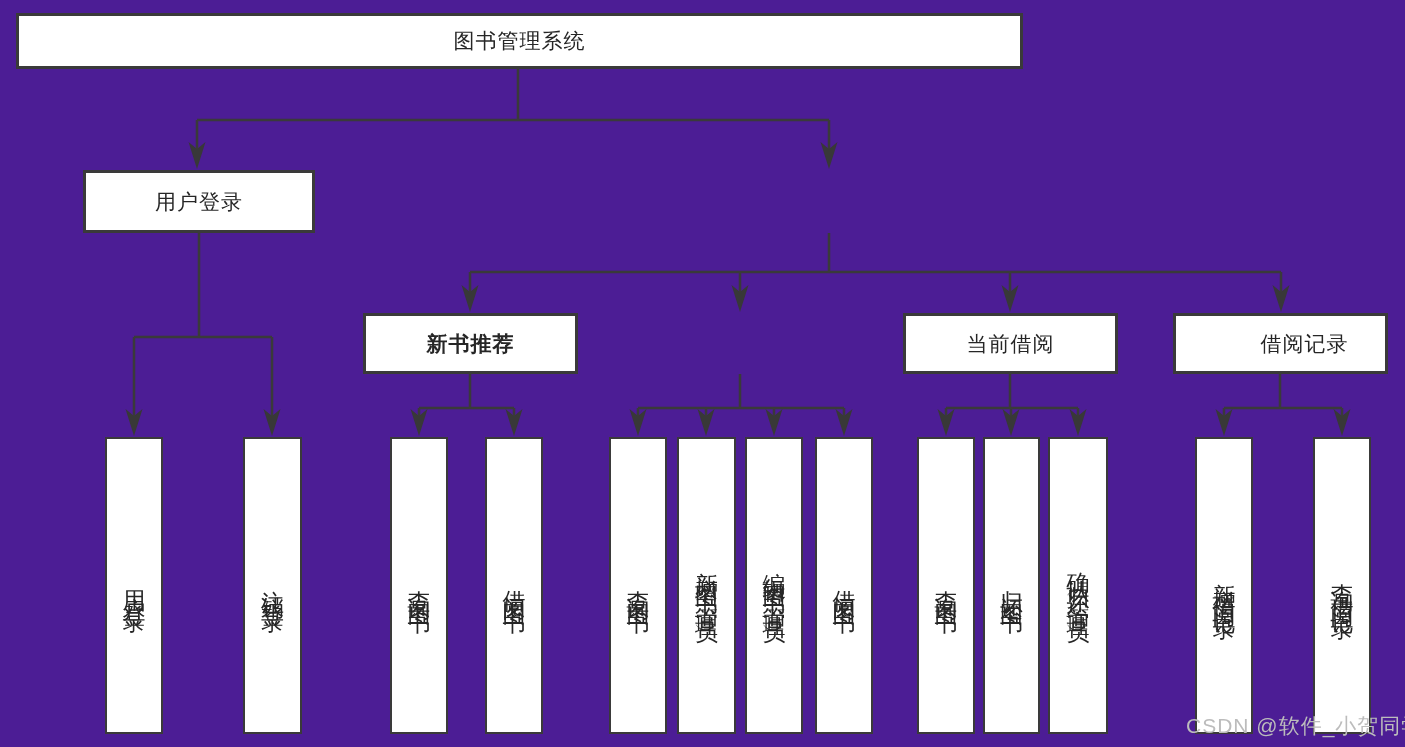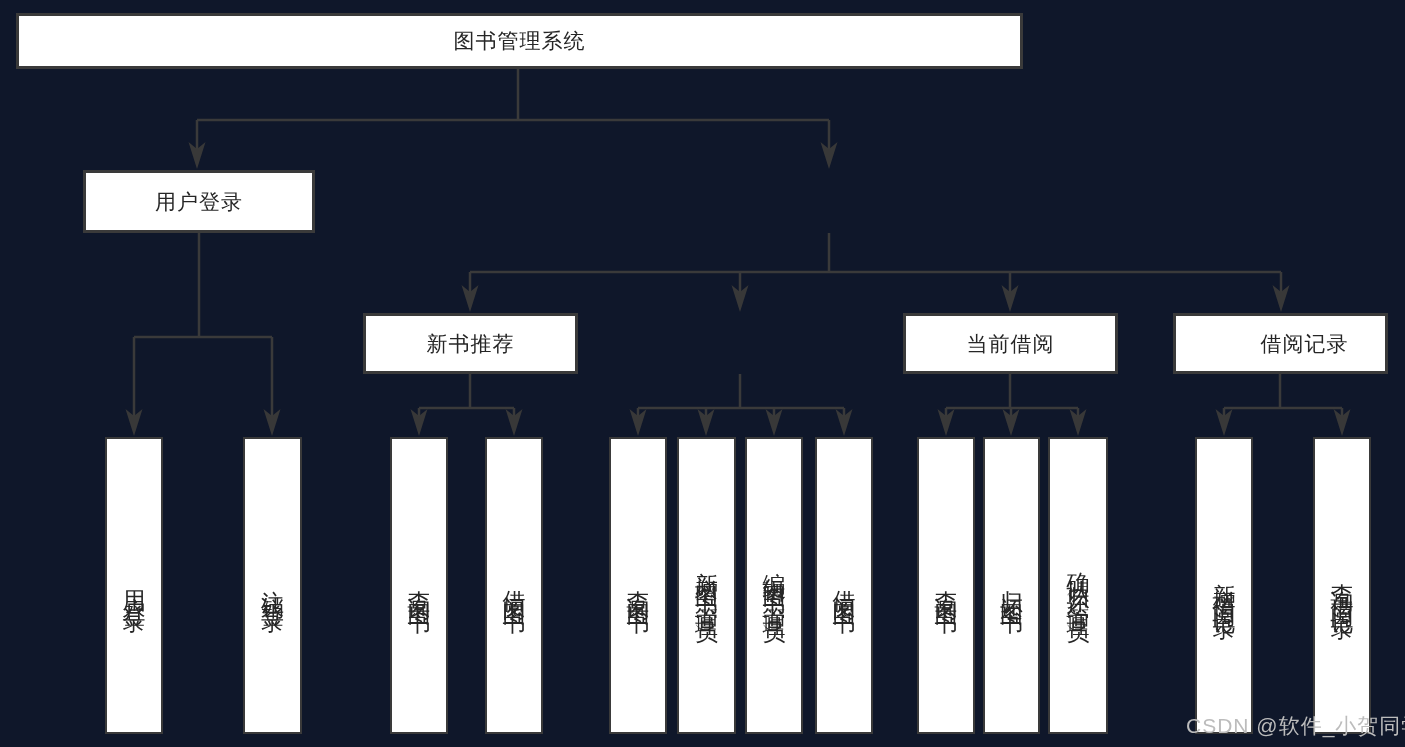--- a/index.html
+++ b/index.html
@@ -4,21 +4,21 @@
 <style>
   html, body {
     margin: 0;
     padding: 0;
     background: #ffffff;
   }
   .stage {
     position: relative;
     width: 1405px;
     height: 747px;
-    background: #0f172a;
+    background: #4c1d95;
     overflow: hidden;
     font-family: "Liberation Sans", "DejaVu Sans", sans-serif;
   }
   .connectors {
     position: absolute;
     left: 0;
     top: 0;
     z-index: 1;
   }
   .box {
@@ -101,21 +101,21 @@
   </svg>
 
   <div class="box hbox" style="left:16px; top:13px; width:1007px; height:56px;">
     <span>图书管理系统</span>
   </div>
 
   <div class="box hbox" style="left:83px; top:170px; width:232px; height:63px;">
     <span>用户登录</span>
   </div>
 
-  <div class="box hbox" style="left:363px; top:313px; width:215px; height:61px;">
+  <div class="box hbox" style="left:363px; top:313px; width:215px; height:61px;font-weight:bold;">
     <span>新书推荐</span>
   </div>
   <div class="box hbox" style="left:903px; top:313px; width:215px; height:61px;">
     <span>当前借阅</span>
   </div>
   <div class="box hbox" style="left:1173px; top:313px; width:215px; height:61px;padding-left:48px;">
     <span>借阅记录</span>
   </div>
 
   <div class="box vbox" style="left:105px; top:437px; width:58px; height:297px;">

